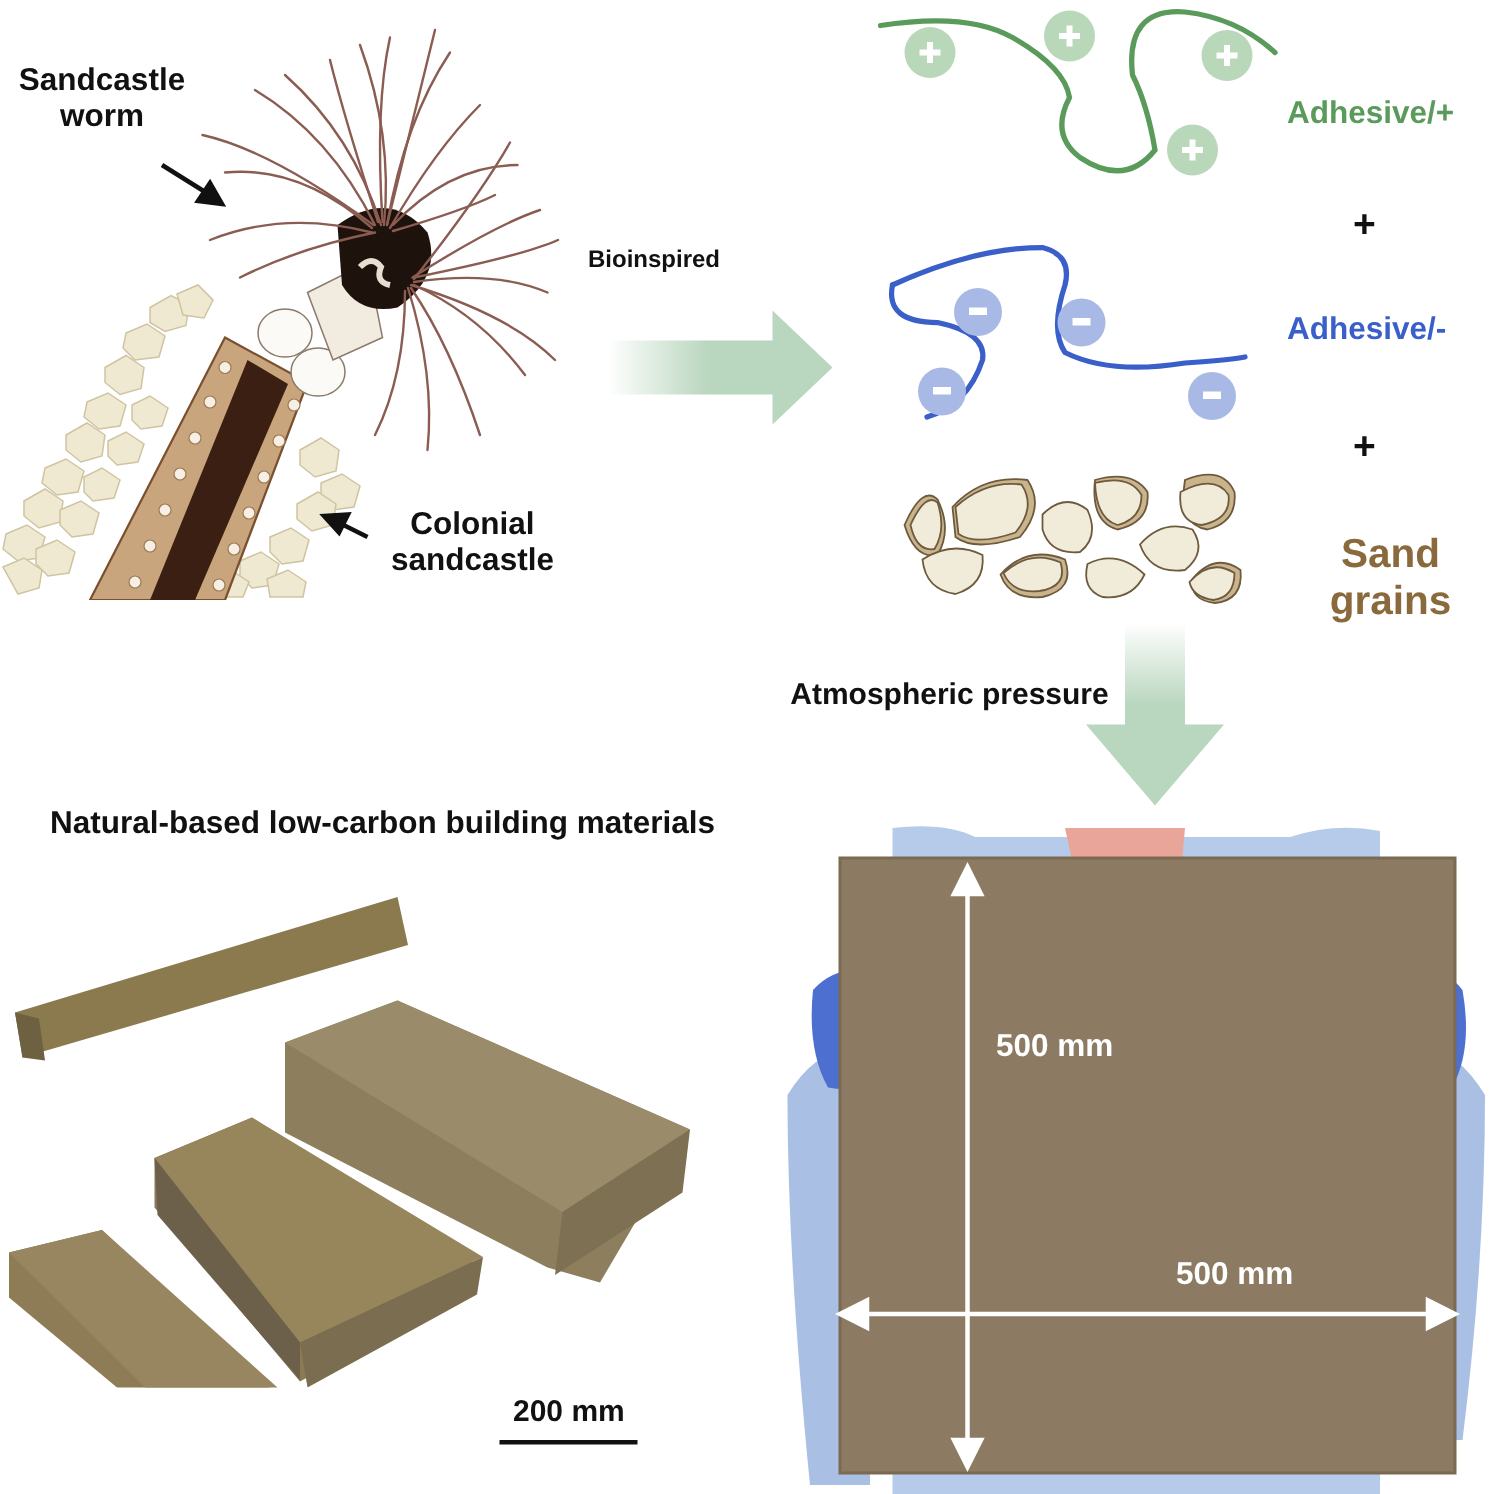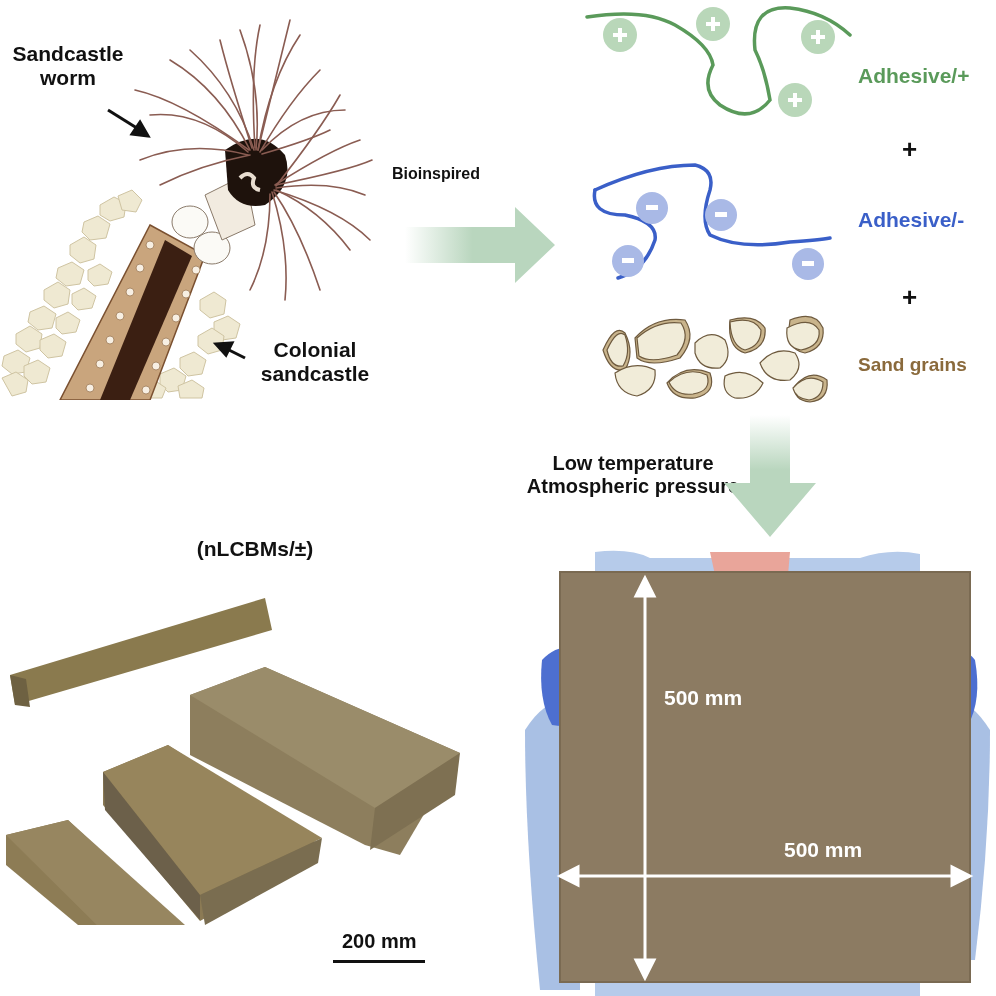--- a/index.html
+++ b/index.html
@@ -5,21 +5,21 @@
   html, body { margin: 0; padding: 0; background: #ffffff; }
   body { width: 996px; height: 996px; position: relative; overflow: hidden;
          font-family: "Liberation Sans", sans-serif; }
   .abs { position: absolute; text-align: center; }
   .label { font-weight: bold; color: #111; font-family: "Liberation Sans", sans-serif; line-height: 1.15; }
   .label-worm { left: 4px; top: 42px; font-size: 21px; text-align: center; width: 128px; }
   .label-colonial { left: 250px; top: 338px; font-size: 21px; width: 130px; }
   .label-bio { left: 392px; top: 165px; font-size: 16px; }
   .label-adh-pos { left: 858px; top: 64px; font-size: 21px; }
   .label-adh-neg { left: 858px; top: 208px; font-size: 21px; }
-  .label-sand { left: 858px; top: 354px; font-size: 19px; }
+  .label-sand { left: 858px; top: 354px; font-size: 27px; }
   .plus { font-size: 26px; font-weight: bold; color: #111; }
   .plus-1 { left: 902px; top: 134px; }
   .plus-2 { left: 902px; top: 282px; }
   .label-cond { left: 498px; top: 452px; font-size: 20px; text-align: center; width: 270px; }
   .label-title { left: 0px; top: 537px; width: 510px; font-size: 21px; text-align: center; }
   .label-scale { left: 342px; top: 930px; font-size: 20px; }
   .scale-bar { left: 333px; top: 960px; width: 92px; height: 3px; background: #111; }
   .dim-label { color: #fff; font-weight: bold; font-size: 21px; }
   .dim-v { left: 664px; top: 686px; }
   .dim-h { left: 784px; top: 838px; }
@@ -187,36 +187,35 @@
     <path d="M72 75 Q90 55 115 65 Q122 85 100 90 Q78 92 72 75Z" style="fill:#c9b48c"></path>
     <path d="M74 74 Q92 58 112 67 Q117 83 98 86 Q80 88 74 74Z"></path>
     <path d="M130 68 Q150 58 168 75 Q160 92 140 90 Q126 85 130 68Z"></path>
     <path d="M200 78 Q215 60 232 72 Q234 92 215 94 Q198 92 200 78Z" style="fill:#c9b48c"></path>
     <path d="M198 80 Q212 64 228 74 Q228 90 214 92 Q200 90 198 80Z"></path>
   </g>
 </svg>
 <div class="abs label label-sand" style="color:#8a6a3c;">Sand grains</div>
 
 <div class="abs label label-cond">
-  <div>Low temperature</div>
   <div>Atmospheric pressure</div>
 </div>
 <svg width="100" height="130" style="left:720px;top:415px;" viewBox="0 0 100 130">
   <defs>
     <linearGradient id="vfade" x1="0" x2="0" y1="0" y2="1">
       <stop offset="0" stop-color="#b9d6be" stop-opacity="0"></stop>
       <stop offset="0.45" stop-color="#b9d6be" stop-opacity="1"></stop>
       <stop offset="1" stop-color="#b9d6be" stop-opacity="1"></stop>
     </linearGradient>
   </defs>
   <polygon points="30,0 70,0 70,68 96,68 50,122 4,68 30,68" fill="url(#vfade)"></polygon>
 </svg>
 
 <div class="abs label label-title">
-  <div>(nLCBMs/±)</div>
+  <div>Natural-based low-carbon building materials</div>
 </div>
 
 <svg width="500" height="330" style="left:0;top:595px;" viewBox="0 0 500 330">
 
   <g>
     <polygon points="10,80 265,3 272,35 15,110" fill="#8a7a4e"></polygon>
     <polygon points="10,80 15,110 30,112 26,84" fill="#6e6142"></polygon>
   </g>
 
   <g>

